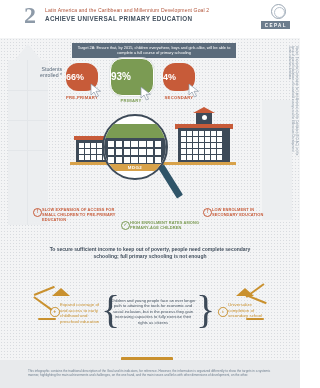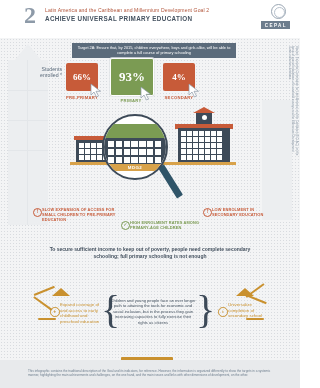--- a/index.html
+++ b/index.html
@@ -79,29 +79,29 @@
     background:#5b6b7b;color:#ffffff;
     font-size:3.9px;line-height:5.2px;text-align:center;
     padding:2.2px 3px;
   }
   
   .enrol-label{
     position:absolute;left:26px;top:28px;width:36px;
     font-size:5.2px;line-height:6.2px;color:#5b6b7b;text-align:right;
   }
   .card{
-    position:absolute;width:32px;height:28px;border-radius:2px;
-    color:#ffffff;font-weight:bold;text-align:center;font-family:Liberation Serif, serif;
+    position:absolute;width:32px;height:28px;border-radius:12px;
+    color:#ffffff;font-weight:bold;text-align:left;
   }
   .card .pct{display:block;}
   .c-pre{left:66px;top:25px;background:#c75b39;}
   .c-pre .pct{font-size:9px;line-height:28px;}
   .c-pri{left:110px;top:20px;width:42px;height:36px;background:#7b9b53;
          border:1.6px solid #ffffff;box-shadow:0 0 0 0.8px #e2e5e8;}
-  .c-pri .pct{font-size:13px;line-height:36px;}
+  .c-pri .pct{font-size:10px;line-height:36px;}
   .c-sec{left:163px;top:25px;background:#c75b39;}
   .c-sec .pct{font-size:9px;line-height:28px;}
   .cap{
     position:absolute;font-size:4.2px;font-weight:bold;letter-spacing:0.25px;
     text-align:center;
   }
   .cap-pre{left:56px;top:57px;width:52px;color:#c75b39;}
   .cap-pri{left:107px;top:60px;width:48px;color:#7b9b53;}
   .cap-sec{left:152px;top:57px;width:54px;color:#c75b39;}
   

